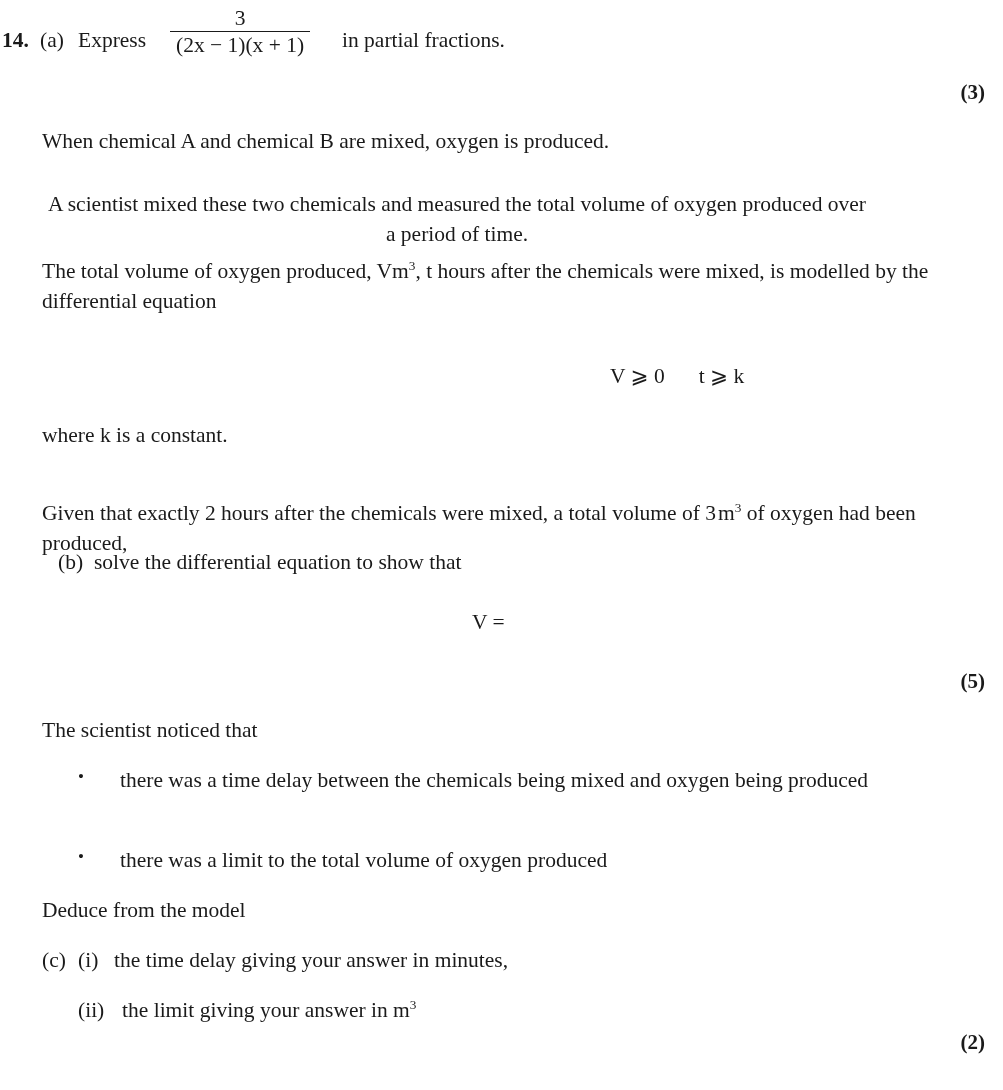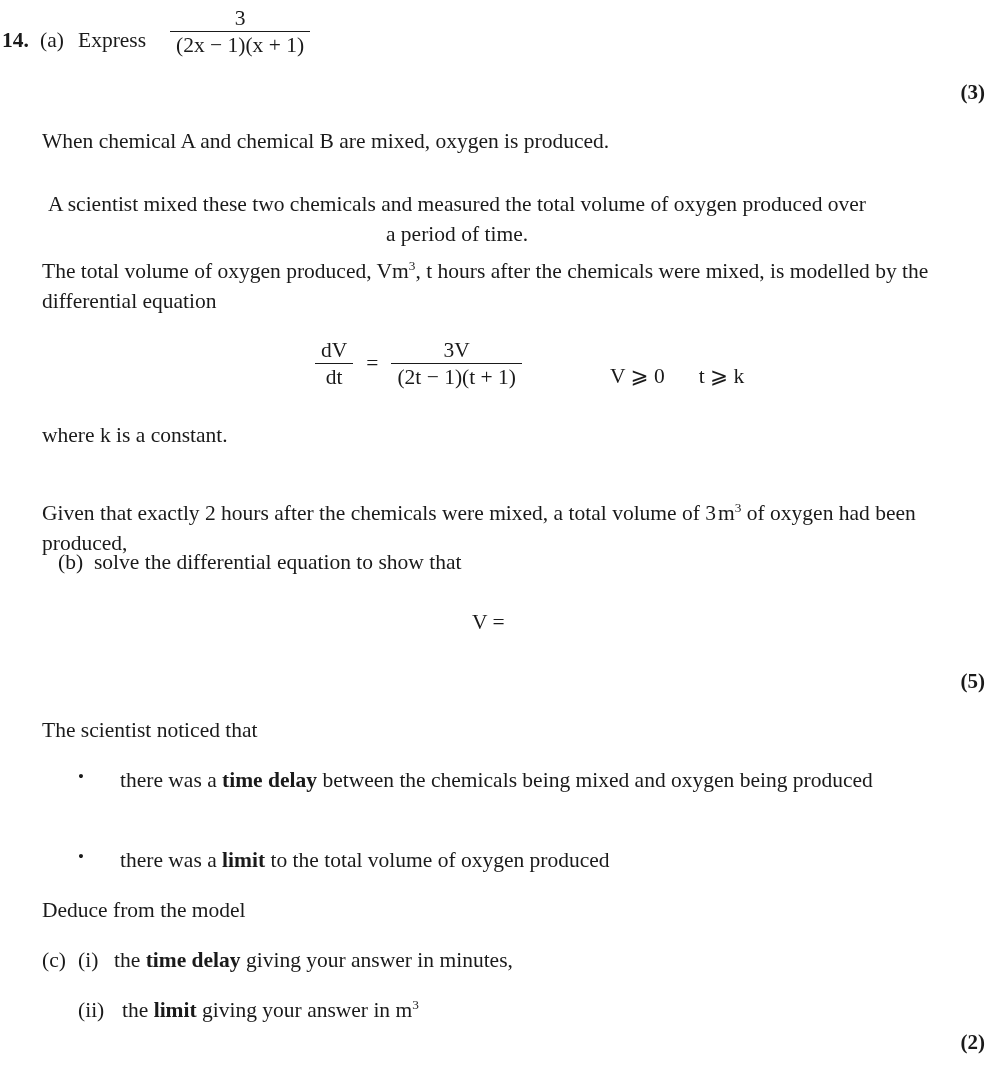--- a/index.html
+++ b/index.html
@@ -18,21 +18,21 @@
     overflow: hidden;
   }
   .page {
     position: relative;
     width: 1003px;
     height: 1090px;
   }
   
   .abs { position: absolute; }
   .it { }
-  .bd { font-weight: bold; }
+  .bd { font-weight: normal; }
   sup.sup3 {
     font-size: 0.62em;
     vertical-align: super;
     line-height: 0;
   }
   .marks {
     position: absolute;
     right: 18px;
     font-weight: bold;
     font-size: 21px;
@@ -144,48 +144,38 @@
   
   <span class="abs" id="q-number">14.</span>
   <span class="abs" id="part-a-label">(a)</span>
   <span class="abs" id="part-a-express">Express</span>
 
   <span class="abs frac" id="part-a-fraction">
     <span class="num">3</span>
     <span class="den it">(2x − 1)(x + 1)</span>
   </span>
 
+  <span class="abs" id="part-a-tail">in partial fractions.</span>
 
   <span class="marks" style="top:78px;">(3)</span>
 
   
   <div class="para" style="top:127px;">
     <span>When chemical </span><span class="it">A</span><span> and chemical </span><span class="it">B</span><span> are mixed, oxygen is produced.</span>
   </div>
 
   
   <div class="para" style="top:190px; width:830px;text-align:center;">A scientist mixed these two chemicals and measured the total volume of oxygen produced over a period of time.</div>
 
   
   <div class="para" style="top:257px; width:890px;">
     <span>The total volume of oxygen produced, </span><span class="it">V</span><span>m</span><sup class="sup3">3</sup><span>, </span><span class="it">t</span><span> hours after the chemicals were mixed, is modelled by the differential equation</span>
   </div>
 
   
-  <div class="abs" id="de-wrap">
-    <span class="frac">
-      <span class="num"><span style="font-style:normal">d</span><span class="it">V</span></span>
-      <span class="den"><span style="font-style:normal">d</span><span class="it">t</span></span>
-    </span>
-    <span id="de-eq">=</span>
-    <span class="frac">
-      <span class="num it">3V</span>
-      <span class="den it">(2t − 1)(t + 1)</span>
-    </span>
-  </div>
 
   <div class="abs it" id="de-conditions">
     <span>V ⩾ 0</span><span id="de-cond-gap"></span><span>t ⩾ k</span>
   </div>
 
   
   <div class="para" style="top:421px;">
     <span>where </span><span class="it">k</span><span> is a constant.</span>
   </div>
 

